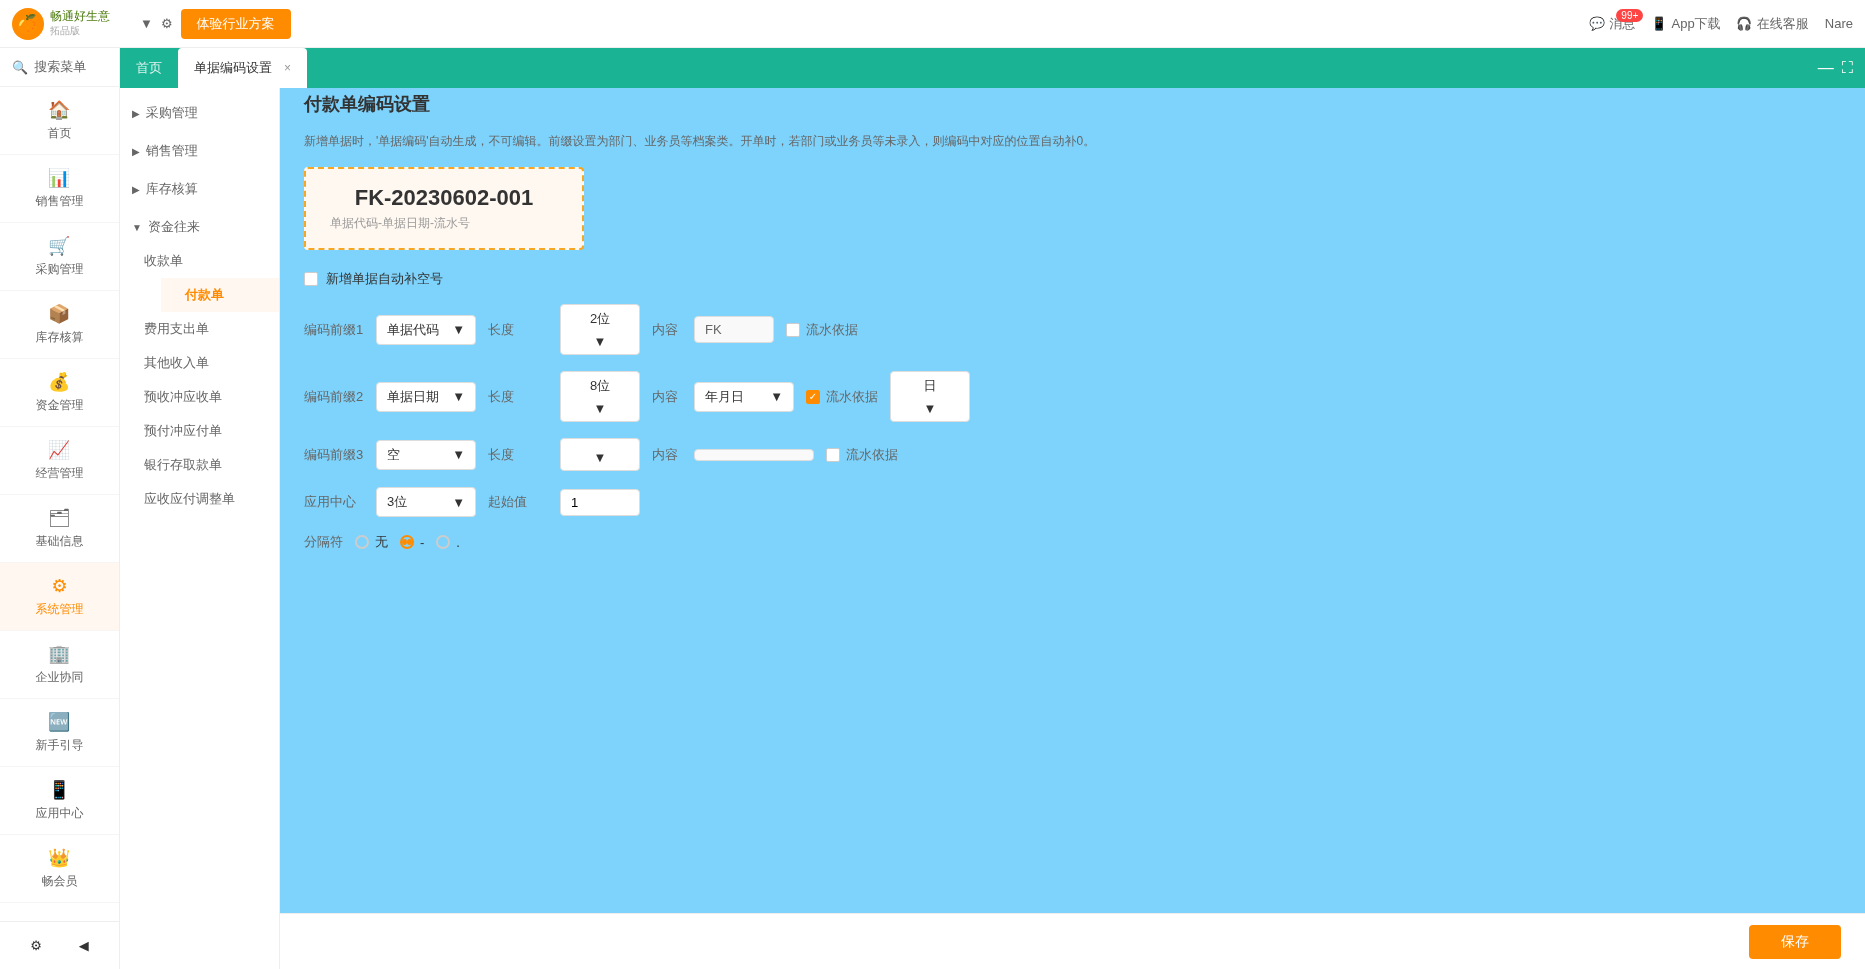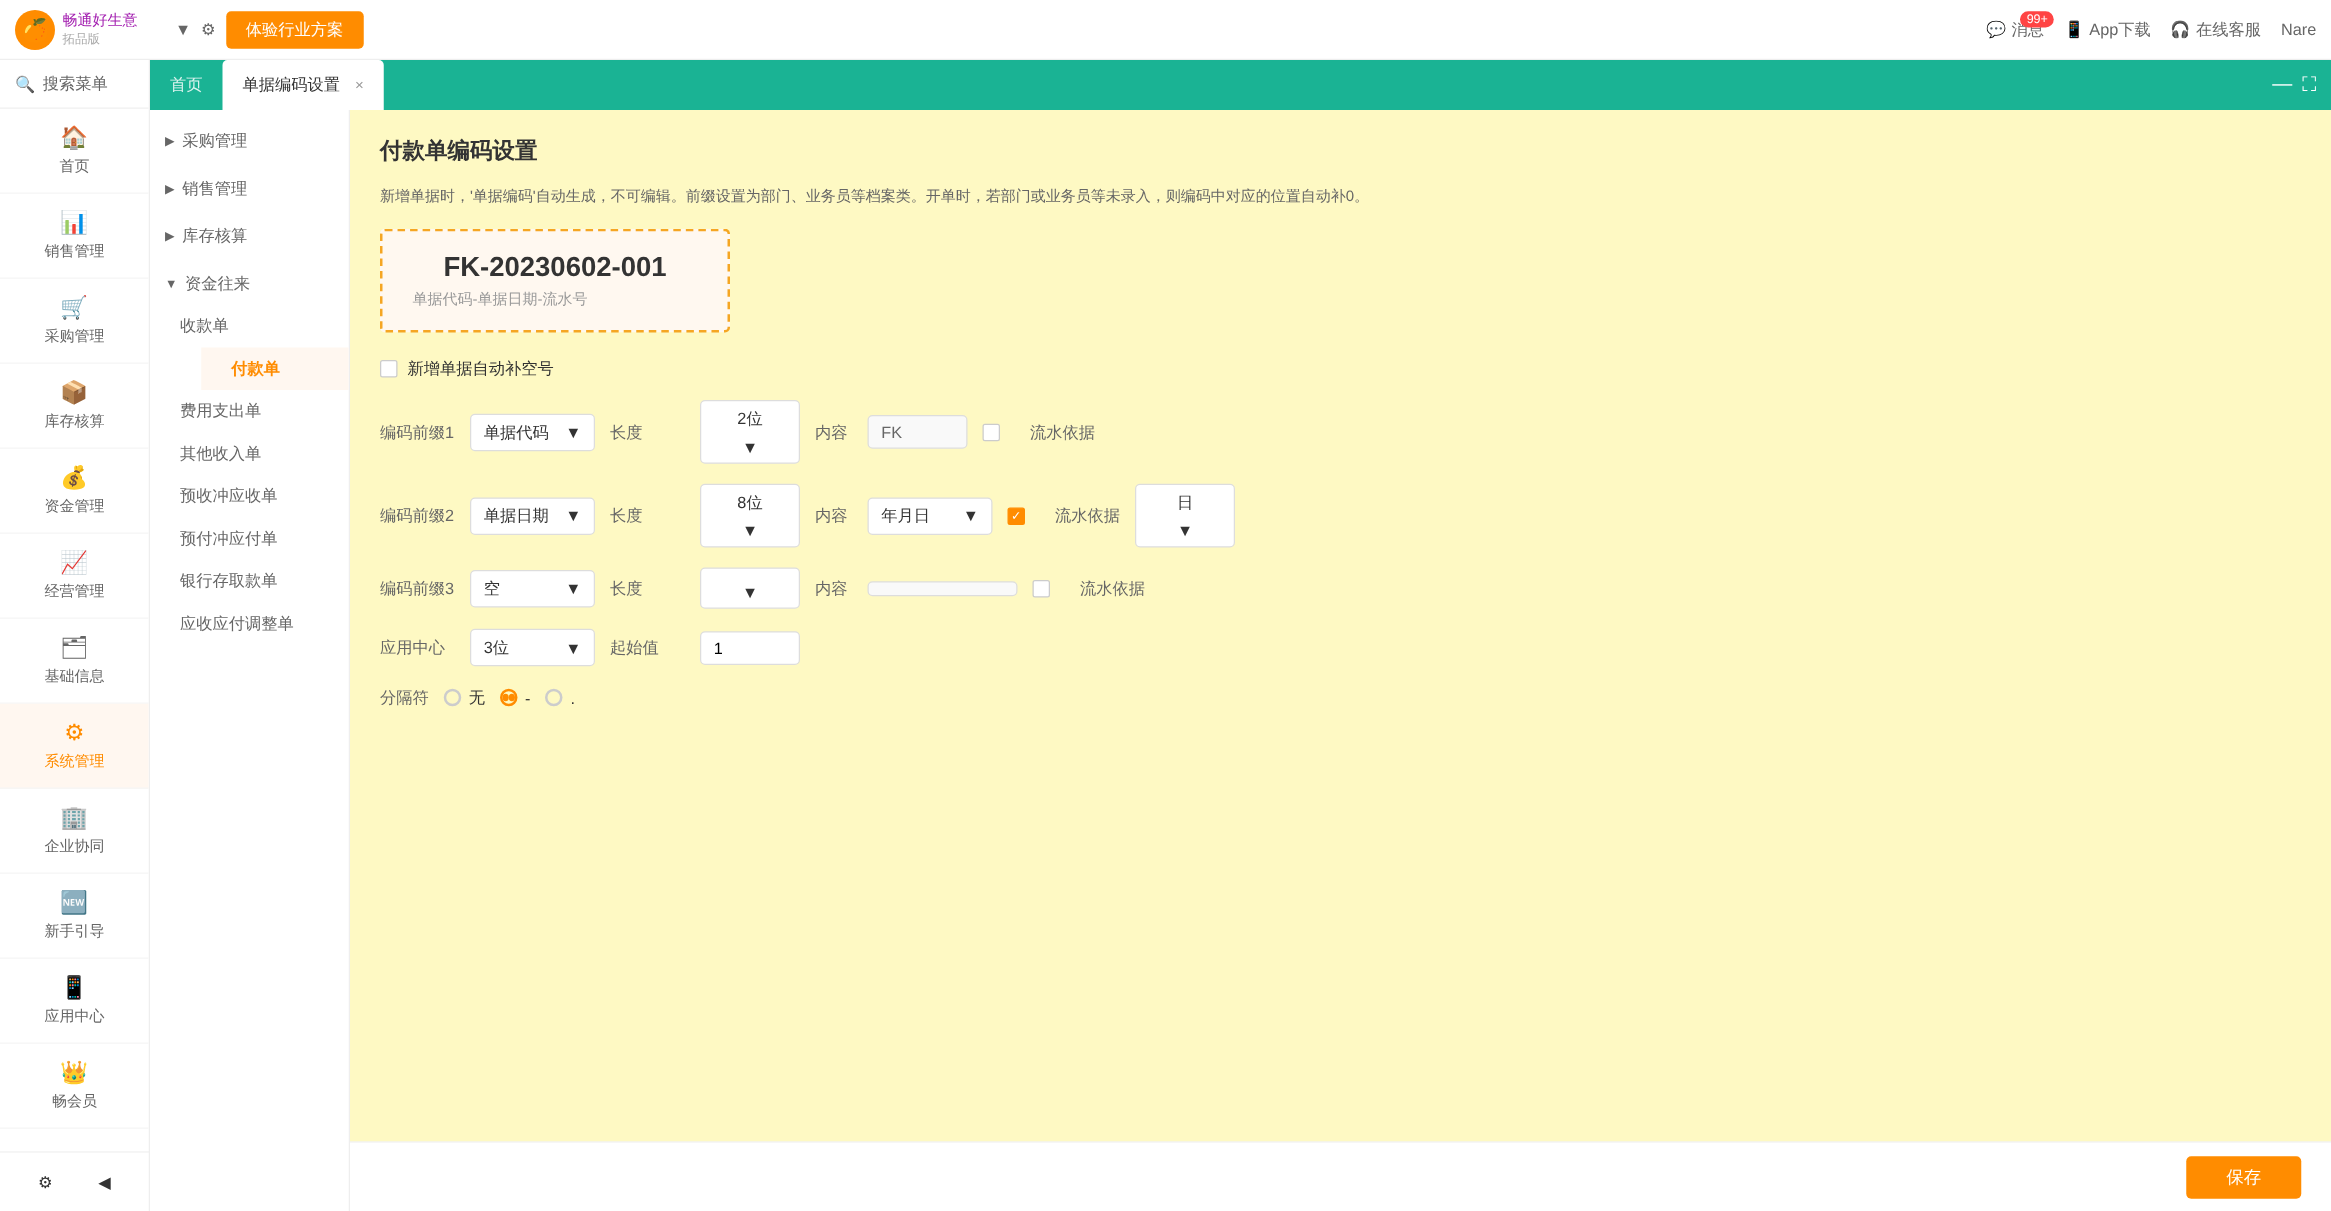--- a/index.html
+++ b/index.html
@@ -14,21 +14,21 @@
       align-items: center;
       padding: 0 12px;
       justify-content: space-between;
       position: fixed;
       top: 0; left: 0; right: 0;
       z-index: 100;
     }
     .top-bar-left { display: flex; align-items: center; gap: 8px; }
     .logo-area { display: flex; align-items: center; gap: 6px; width: 120px; }
     .logo-icon { width: 32px; height: 32px; background: #ff8c00; border-radius: 50%; display: flex; align-items: center; justify-content: center; color: white; font-size: 18px; }
-    .logo-text { font-size: 12px; color: #a21caf; line-height: 1.3; }
+    .logo-text { font-size: 12px; color: #4d7c0f; line-height: 1.3; }
     .logo-sub { font-size: 10px; color: #aaa; }
     .top-bar-nav { display: flex; align-items: center; gap: 8px; }
     .nav-dropdown { display: flex; align-items: center; gap: 4px; cursor: pointer; color: #666; font-size: 13px; }
     .nav-btn-orange {
       background: #ff8c00;
       color: white;
       border: none;
       padding: 6px 16px;
       border-radius: 4px;
       cursor: pointer;
@@ -170,23 +170,23 @@
       color: #666;
       font-size: 13px;
       cursor: pointer;
     }
     .sub-sidebar-item.active { background: #fff7f0; color: #ff8c00; font-weight: bold; margin-left: 41px; }
     .chevron { font-size: 10px; }
 
     
     .page-content {
       flex: 1;
-      padding: 20px 24px;
+      padding: 4px 24px;
       overflow-y: auto;
-      background: #fef9c3;
+      background: #7dd3fc;
       position: relative;
     }
     .page-title {
       font-size: 18px;
       font-weight: bold;
       color: #333;
       margin-bottom: 16px;
     }
 
     
@@ -258,21 +258,21 @@
     .content-label { color: #666; font-size: 13px; min-width: 30px; }
     .content-value {
       border: 1px solid #ddd;
       border-radius: 4px;
       padding: 5px 10px;
       font-size: 13px;
       min-width: 80px;
       background: #f9f9f9;
       color: #666;
     }
-    .stream-checkbox { display: flex; align-items: center; gap: 24px; font-size: 13px; color: #666; cursor: pointer; }
+    .stream-checkbox { display: flex; align-items: center; gap: 6px; font-size: 13px; color: #666; cursor: pointer; }
     .checkbox-checked {
       width: 14px; height: 14px; border: 1px solid #ff8c00; border-radius: 2px;
       background: #ff8c00; display: flex; align-items: center; justify-content: center;
       color: white; font-size: 10px;
     }
 
     
     .separator-row {
       display: flex;
       align-items: center;

